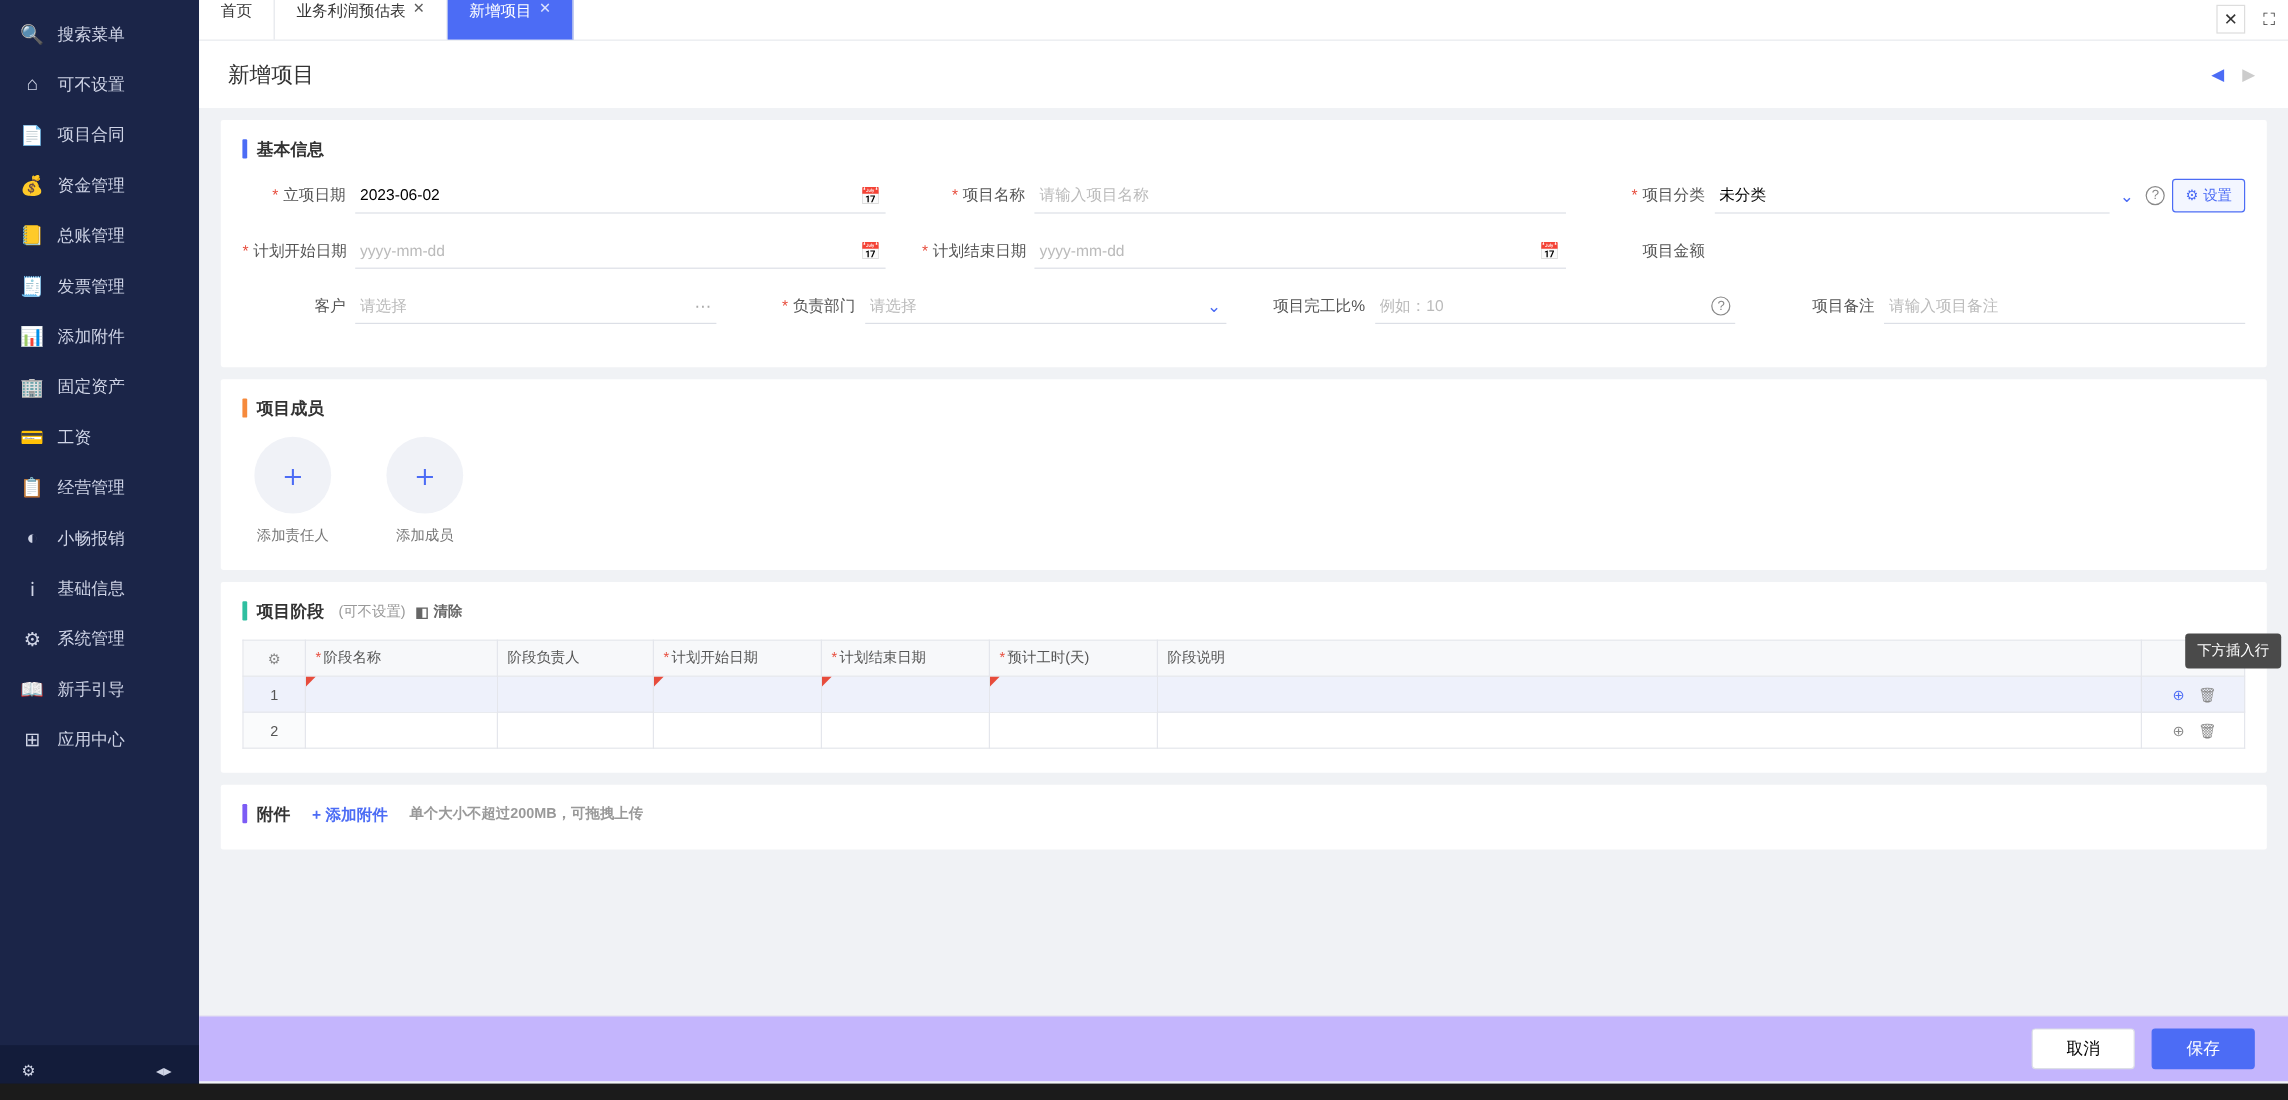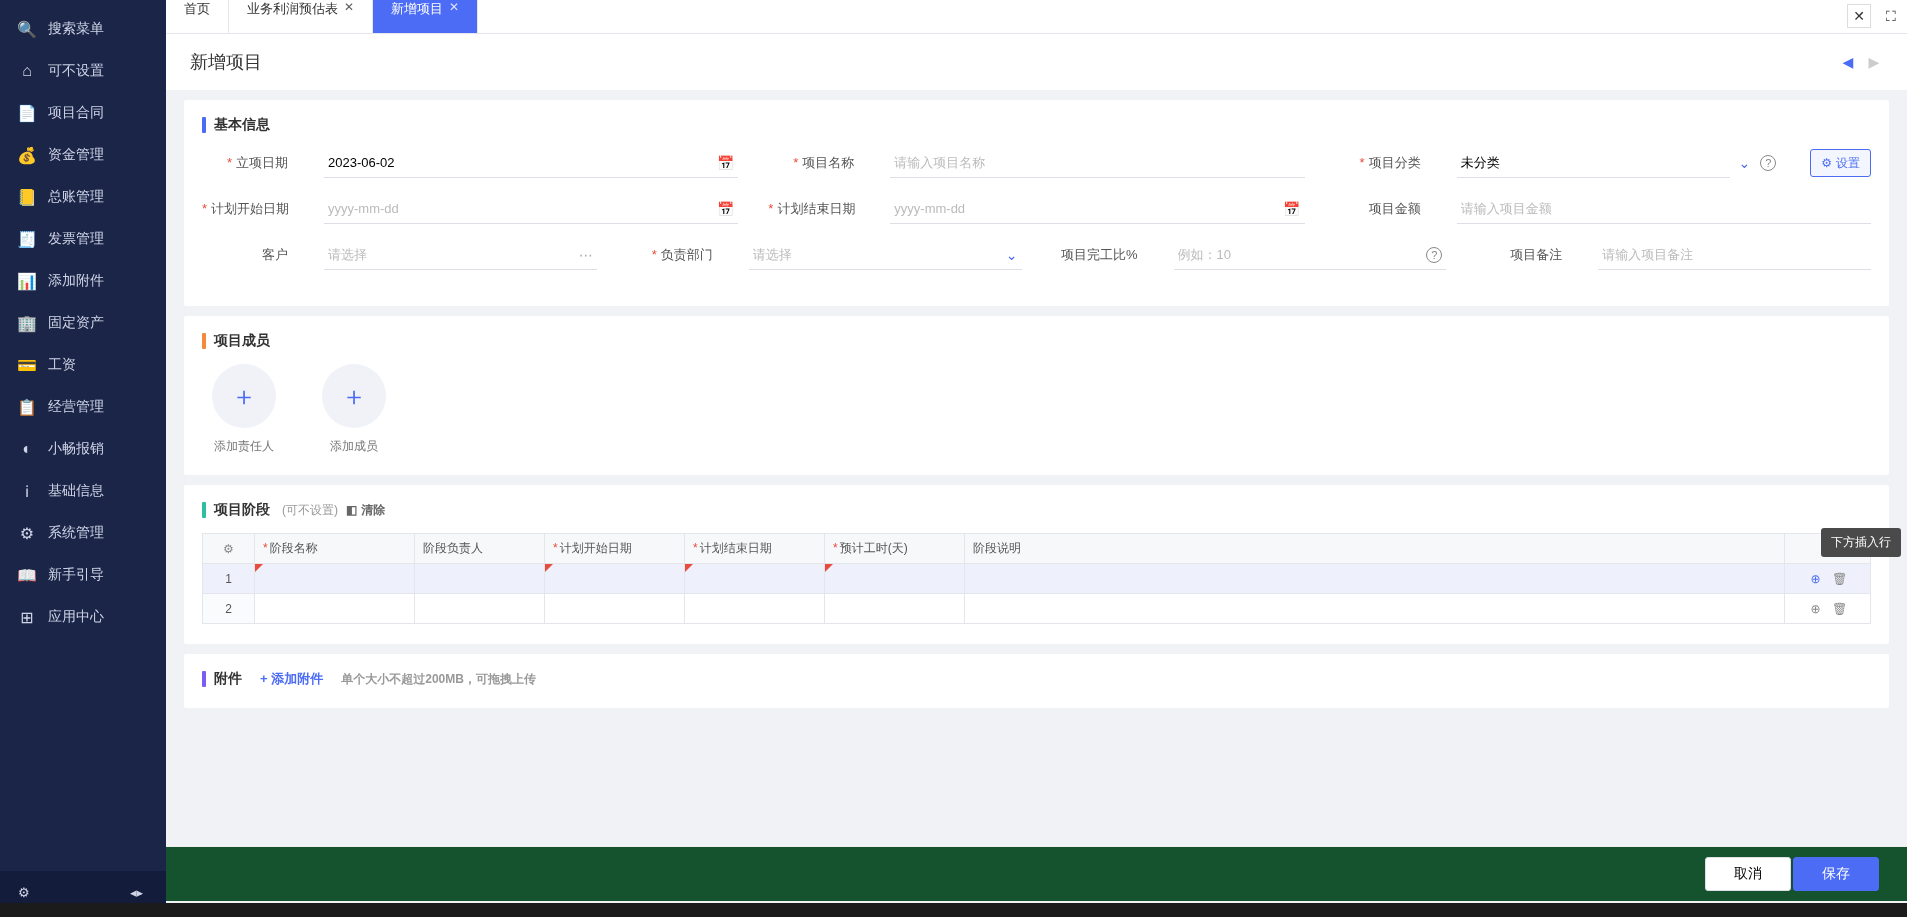--- a/index.html
+++ b/index.html
@@ -30,32 +30,32 @@
   .page-head { background: #fff; padding: 16px 24px; display: flex; align-items: center; justify-content: space-between; }
   .page-title { font-size: 18px; font-weight: 500; }
   .page-nav { display: flex; gap: 8px; }
   .nav-arrow { width: 18px; height: 18px; cursor: pointer; color: #4c6cf5; font-size: 14px; display:flex; align-items:center; justify-content:center;}
   .nav-arrow.disabled { color: #ccc; }
 
   
   .content { flex: 1; overflow-y: auto; padding: 0 18px 80px; }
 
   .card { background: #fff; margin-top: 10px; padding: 16px 18px 20px; border-radius: 2px; }
-  .section-hd { display: flex; align-items: center; gap: 8px; margin-bottom: 14px; font-size: 14px; font-weight: 600; }
+  .section-hd { display: flex; align-items: flex-start; gap: 8px; margin-bottom: 14px; font-size: 14px; font-weight: 600; }
   .sec-bar { width: 4px; height: 16px; border-radius: 1px; }
   .sec-blue { background: #4c6cf5; }
   .sec-orange { background: #f68a3c; }
   .sec-teal { background: #2fbfa0; }
   .sec-purple { background: #7c5cf5; }
   .sub-hint { font-weight: 400; color: #999; font-size: 12px; margin-left: 4px; }
   .clear-link { color: #666; font-size: 12px; cursor: pointer; display:flex; align-items:center; gap:4px;}
 
   
   .form-row { display: flex; gap: 30px; margin-bottom: 16px; }
-  .field { display: flex; align-items: center; flex: 1; min-width: 0; gap: 28px; }
+  .field { display: flex; align-items: center; flex: 1; min-width: 0; }
   .label { width: 94px; text-align: right; font-size: 13px; color: #555; padding-right: 8px; white-space: nowrap; }
   .req::before { content: "*"; color: #e74c3c; margin-right: 4px; }
   .control { flex: 1; position: relative; }
   .inp { width: 100%; height: 30px; border: none; border-bottom: 1px solid #dcdfe6; padding: 0 28px 0 4px; font-size: 13px; outline: none; background: transparent; }
   .inp::placeholder { color: #bbb; }
   .inp-ic { position: absolute; right: 4px; top: 50%; transform: translateY(-50%); color: #4c6cf5; font-size: 14px; cursor: pointer; }
   .inp-ic.gray { color: #aaa; }
   .help-ic { position: absolute; right: -22px; top: 50%; transform: translateY(-50%); width:16px;height:16px;border:1px solid #888;border-radius:50%;font-size:11px;display:flex;align-items:center;justify-content:center;color:#888;}
   .set-btn { height: 28px; padding: 0 10px; border: 1px solid #4c6cf5; color: #4c6cf5; background: #f3f6ff; border-radius: 3px; font-size: 12px; cursor: pointer; display:flex;align-items:center;gap:4px; margin-left: 28px;}
 
@@ -77,21 +77,21 @@
   .act-ic { color:#4c6cf5; cursor:pointer; margin:0 4px; display:inline-flex; width:16px;height:16px;align-items:center;justify-content:center;}
   .act-ic.gray { color:#888; }
   .row-highlight td { background:#eef1fb !important; }
   .gear-cell { width: 52px; text-align:center !important; }
   .tooltip { position:absolute; right: 6px; top: 528px; background:#4a4a4a;color:#fff;font-size:12px;padding:6px 10px;border-radius:3px; z-index:50;font-family:Liberation Serif, serif;}
   
   .attach-link { color:#4c6cf5; font-size:13px; cursor:pointer; margin-left: 10px;}
   .attach-hint { color:#999; font-size:12px; margin-left: 10px;}
   
   
-  .footer-bar { position:absolute; bottom:16px; left:166px; right:0; background:#14532d; padding: 10px 28px; display:flex; justify-content:flex-end; gap:2px; border-top:1px solid #eee;}
+  .footer-bar { position:absolute; bottom:16px; left:166px; right:0; background:#c4b5fd; padding: 10px 28px; display:flex; justify-content:flex-end; gap:14px; border-top:1px solid #eee;}
   .btn { height:34px; padding:0 28px; border-radius:3px; font-size:14px; cursor:pointer; border:1px solid #dcdfe6; background:#fff;}
   .btn.primary { background:#4c6cf5; color:#fff; border-color:#4c6cf5;}
 
   .taskbar { position:absolute; bottom:0; left:0; right:0; height:14px; background:#1b1b1b;}
 </style>
 </head>
 <body>
 
 <div class="app">
   <aside class="sidebar">
@@ -220,21 +220,20 @@
           <div class="field">
               <span class="label req">计划开始日期</span>
               <div class="control"><input class="inp" placeholder="yyyy-mm-dd" style=""><span class="inp-ic">📅</span></div>
             </div>
           <div class="field">
               <span class="label req">计划结束日期</span>
               <div class="control"><input class="inp" placeholder="yyyy-mm-dd" style=""><span class="inp-ic">📅</span></div>
             </div>
           <div class="field">
               <span class="label">项目金额</span>
-              <div class="control"><input class="inp" placeholder="请输入项目金额" style=""></div>
             </div>
         </div>
         <div class="form-row">
           <div class="field">
               <span class="label">客户</span>
               <div class="control"><input class="inp" placeholder="请选择" style=""><span class="inp-ic gray">⋯</span></div>
             </div>
           <div class="field">
               <span class="label req">负责部门</span>
               <div class="control"><input class="inp" placeholder="请选择" style=""><span class="inp-ic">⌄</span></div>

